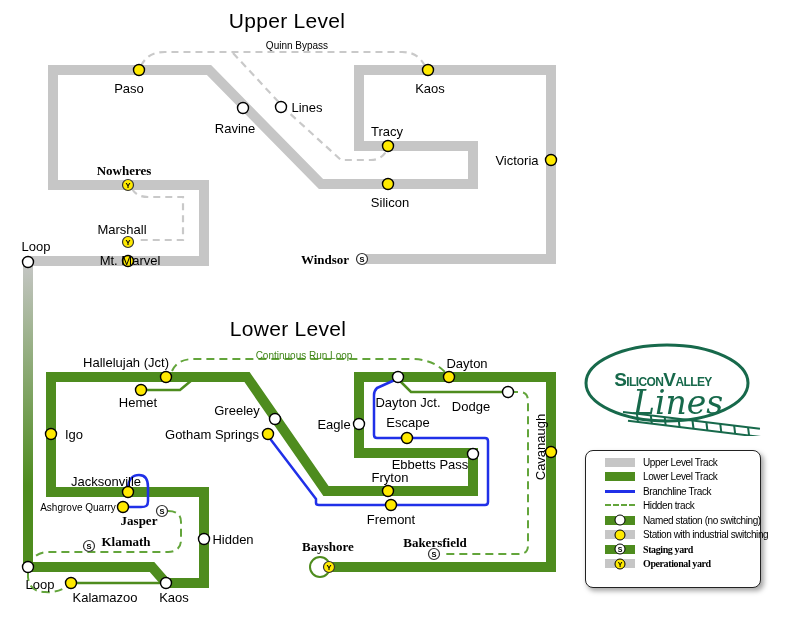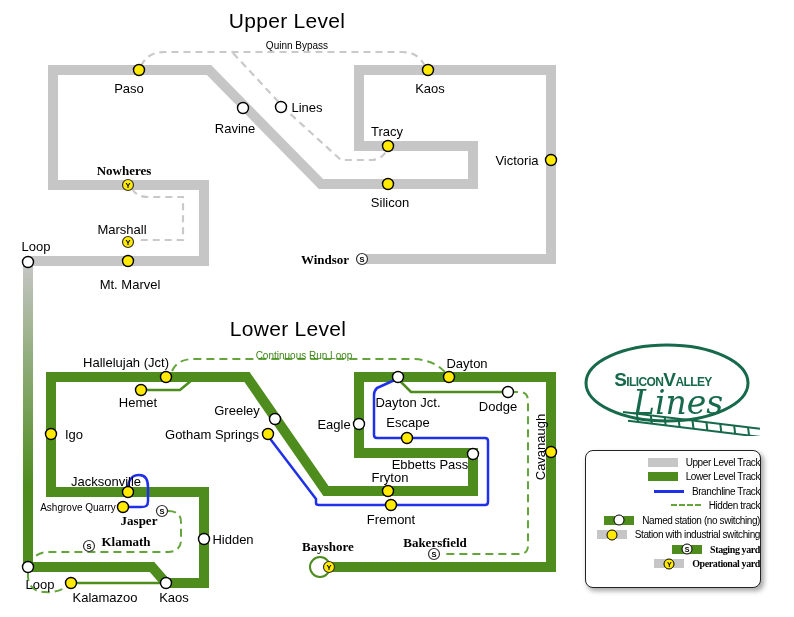--- a/index.html
+++ b/index.html
@@ -26,21 +26,21 @@
   .b{font-weight:bold;font-family:Liberation Serif, serif;}
   .sm{font-size:10px;}
   .grn{color:#3f8418;}
   .ttl{font-size:21px;letter-spacing:.3px;}
   .rot{transform:translate(-50%,-50%) rotate(-90deg);}
   
   .legend{position:absolute;left:585px;top:450px;width:176px;height:138px;background:#fff;
           border:1.6px solid #222;border-radius:8px;box-shadow:2.5px 3px 5px rgba(0,0,0,.35);
           box-sizing:border-box;padding-top:4px;}
   .legend .lg-title{text-align:center;font-size:11px;font-weight:bold;margin-bottom:3px;}
-  .lg-row{display:flex;align-items:center;height:14.5px;padding-left:19px;justify-content:flex-end;}
+  .lg-row{display:flex;align-items:center;height:14.5px;padding-left:19px;}
   .lg-row .txt{font-size:10px;letter-spacing:-0.4px;white-space:nowrap;}
   .sw-wrap{position:relative;width:30px;height:11px;margin-right:8px;flex:none;}
   .sw-bar{position:absolute;left:0;top:1px;width:30px;height:9px;}
   .bar-gray{background:#c6c6c6;} .bar-green{background:#4e8c1e;}
   .sw-line{position:absolute;left:0;top:4px;width:30px;height:3px;background:#2030e8;}
   .sw-dash{position:absolute;left:0;top:4px;width:30px;height:0;border-top:2px dashed #63a53b;}
   .sw-c{position:absolute;left:50%;top:50%;transform:translate(-50%,-50%);width:9px;height:9px;
         border-radius:50%;border:1.2px solid #000;display:flex;align-items:center;
         justify-content:center;font-size:7px;font-weight:bold;line-height:1;}
   .c-white{background:#fff;} .c-yellow{background:#ffea00;}
@@ -159,32 +159,32 @@
   <span class="lbl" style="left:129px;top:88px">Paso</span>
   <span class="lbl" style="left:235px;top:128px">Ravine</span>
   <span class="lbl" style="left:307px;top:107px">Lines</span>
   <span class="lbl" style="left:430px;top:88px">Kaos</span>
   <span class="lbl" style="left:387px;top:131px">Tracy</span>
   <span class="lbl" style="left:517px;top:160px">Victoria</span>
   <span class="lbl" style="left:390px;top:202px">Silicon</span>
   <span class="lbl b" style="left:325px;top:259px">Windsor</span>
   <span class="lbl b" style="left:124px;top:170px">Nowheres</span>
   <span class="lbl" style="left:122px;top:229px">Marshall</span>
-  <span class="lbl" style="left:130px;top:284px">Mt. Marvel</span>
+  <span class="lbl" style="left:130px;top:260px">Mt. Marvel</span>
   <span class="lbl" style="left:36px;top:246px">Loop</span>
 
   <span class="lbl" style="left:126px;top:362px">Hallelujah (Jct)</span>
   <span class="lbl" style="left:138px;top:402px">Hemet</span>
   <span class="lbl" style="left:74px;top:434px">Igo</span>
   <span class="lbl" style="left:237px;top:410px">Greeley</span>
   <span class="lbl" style="left:212px;top:434px">Gotham Springs</span>
   <span class="lbl" style="left:334px;top:424px">Eagle</span>
   <span class="lbl" style="left:467px;top:363px">Dayton</span>
   <span class="lbl" style="left:408px;top:402px">Dayton Jct.</span>
-  <span class="lbl" style="left:498px;top:406px">Dodge</span>
+  <span class="lbl" style="left:471px;top:406px">Dodge</span>
   <span class="lbl" style="left:408px;top:422px">Escape</span>
   <span class="lbl" style="left:430px;top:464px">Ebbetts Pass</span>
   <span class="lbl" style="left:390px;top:477px">Fryton</span>
   <span class="lbl" style="left:391px;top:519px">Fremont</span>
   <span class="lbl rot" style="left:540px;top:447px">Cavanaugh</span>
   <span class="lbl" style="left:106px;top:481px">Jacksonville</span>
   <span class="lbl sm" style="left:78px;top:508px">Ashgrove Quarry</span>
   <span class="lbl b" style="left:139px;top:520px">Jasper</span>
   <span class="lbl b" style="left:126px;top:541px">Klamath</span>
   <span class="lbl" style="left:233px;top:539px">Hidden</span>

